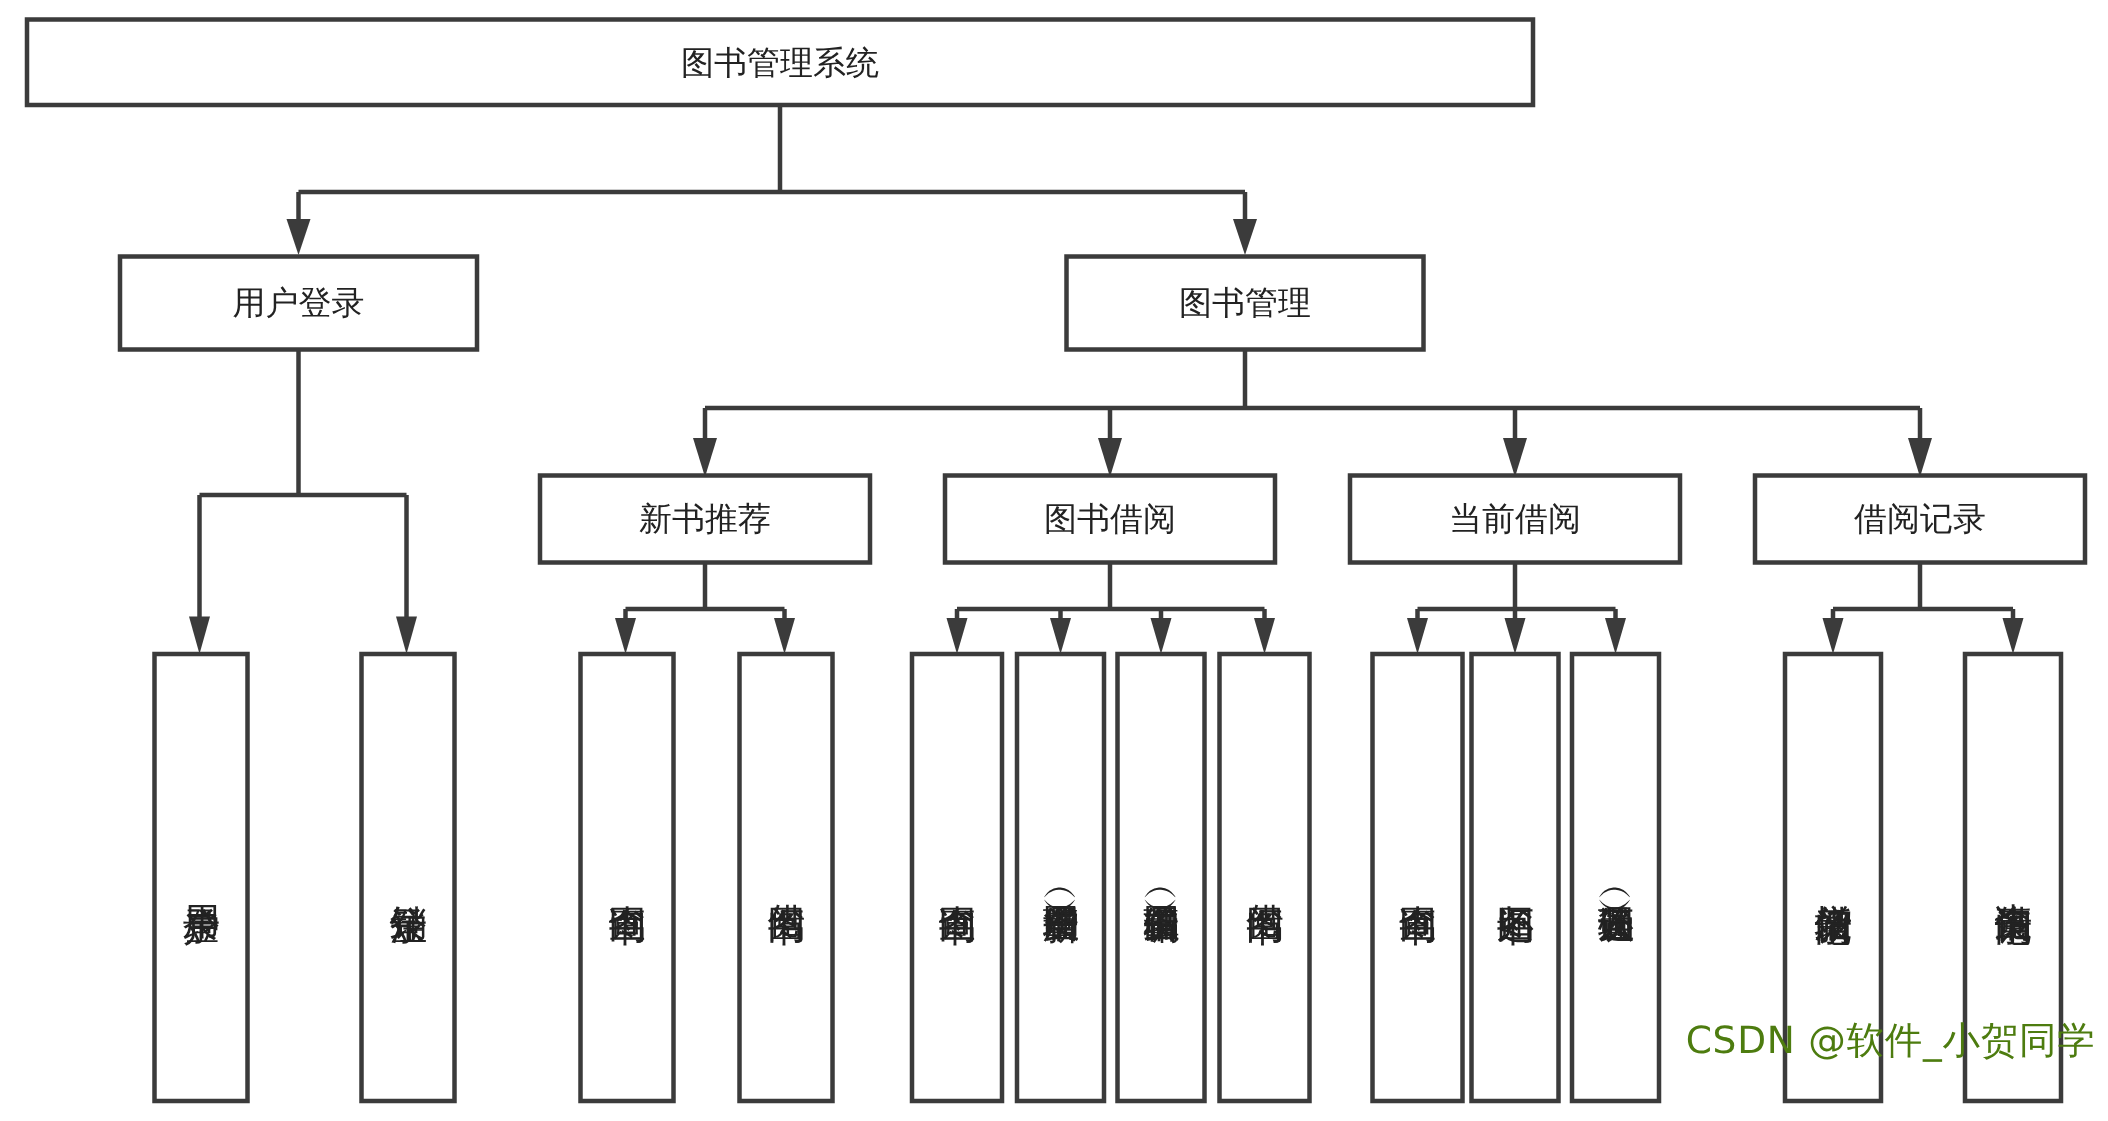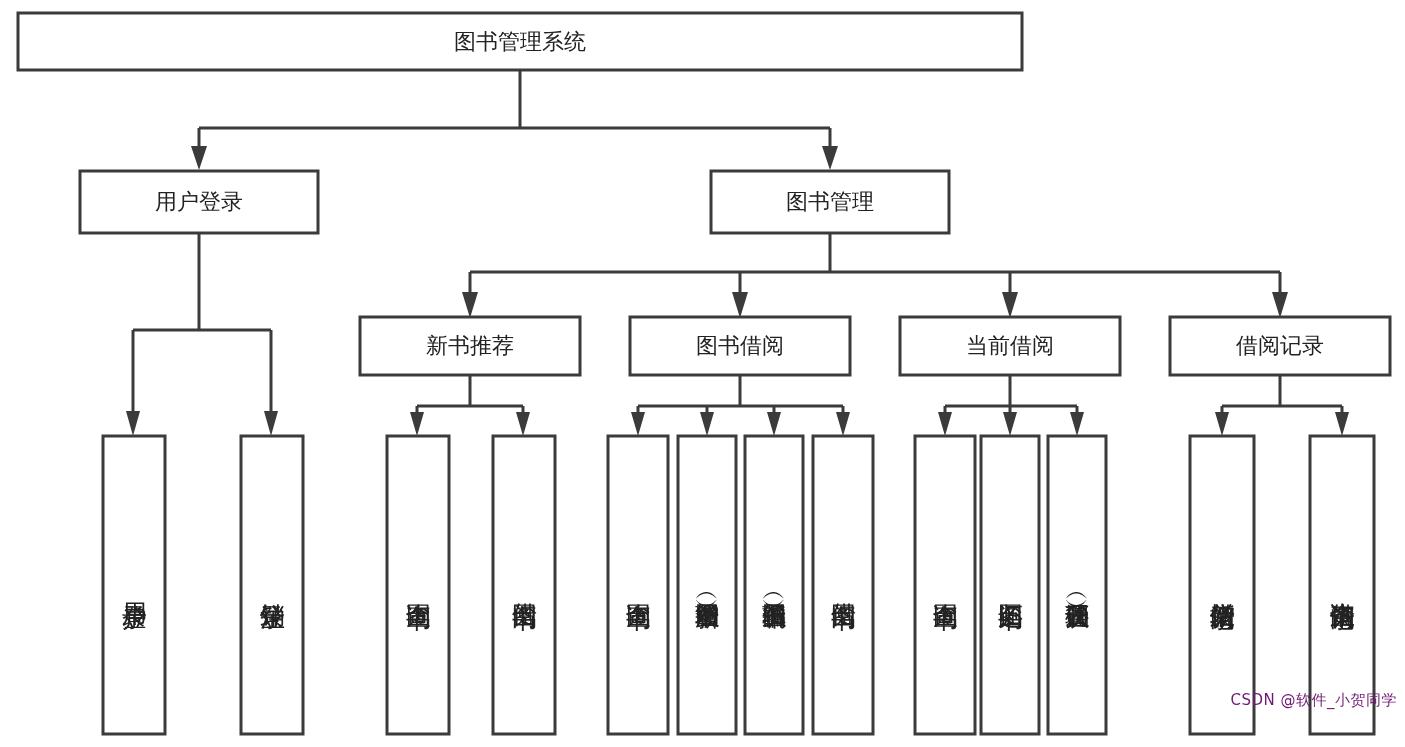--- a/index.html
+++ b/index.html
@@ -29,21 +29,21 @@
     writing-mode:vertical-rl;
     text-orientation:upright;
     letter-spacing:1px;
     white-space:nowrap;
     text-align:center;
   }
   .leaf-text.tight{font-size:24px;letter-spacing:0px;}
   .watermark{
     position:absolute;right:8px;bottom:4px;
     font-family:"DejaVu Sans","Liberation Sans",sans-serif;
-    font-size:15px;color:#701a75;white-space:nowrap;
+    font-size:25px;color:#4d7c0f;white-space:nowrap;
     letter-spacing:0.5px;
   }
 </style>
 </head>
 <body>
 
 <div id="stage">
 
   <svg id="diagram" viewBox="0 0 1405 747">
 

